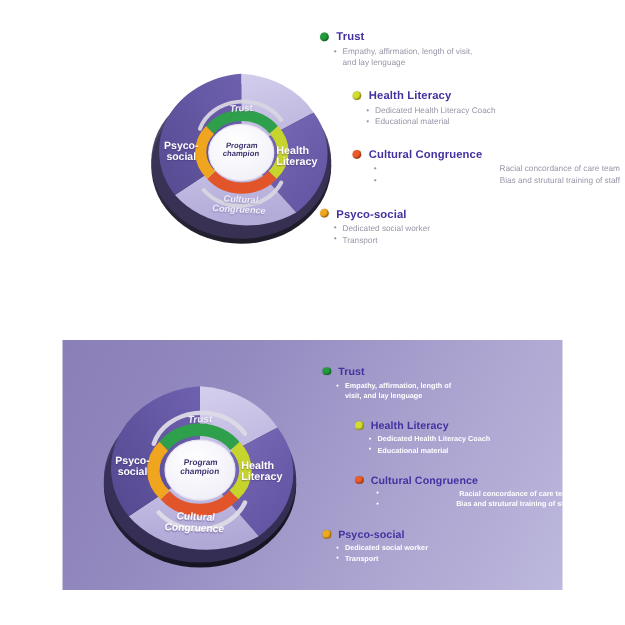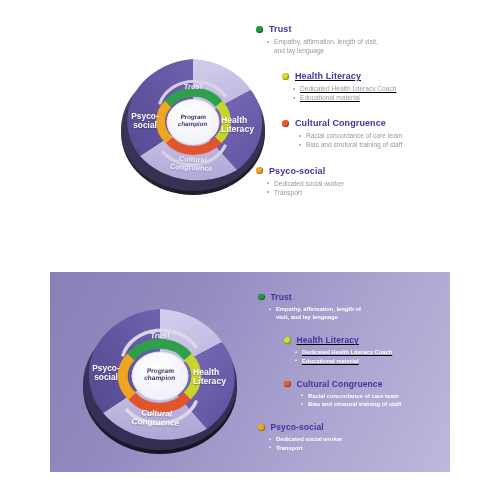--- a/index.html
+++ b/index.html
@@ -56,22 +56,22 @@
   #panel-top .legend-title{font-size:9px;}
   #panel-top .bullets{font-size:6.6px;color:#9a96a8;line-height:1.38;}
   #panel-top .legend-item{margin-bottom:0px;}
   #panel-top .dot{width:7px;height:7px;}
 
   #panel-bottom .legend-title{font-size:8.5px;}
   #panel-bottom .bullets{font-size:5.8px;color:#ffffff;line-height:1.42;font-weight:bold;}
   #panel-bottom .dot{width:6.5px;height:6.5px;}
 
   .ind-0{margin-left:0px;}
-  .ind-1{margin-left:26px;text-decoration:underline;}
-  .ind-2{margin-left:26px;}
+  .ind-1{margin-left:26px;}
+  .ind-2{margin-left:26px;text-align:right;}
   .ind-3{margin-left:0px;}
 </style>
 </head>
 <body>
 
 <div class="panel" id="panel-top">
 
   <div class="diagram" id="diagram-top">
     <div class="disc-wrap">
       <svg class="disc-svg" viewBox="0 0 160 175">

